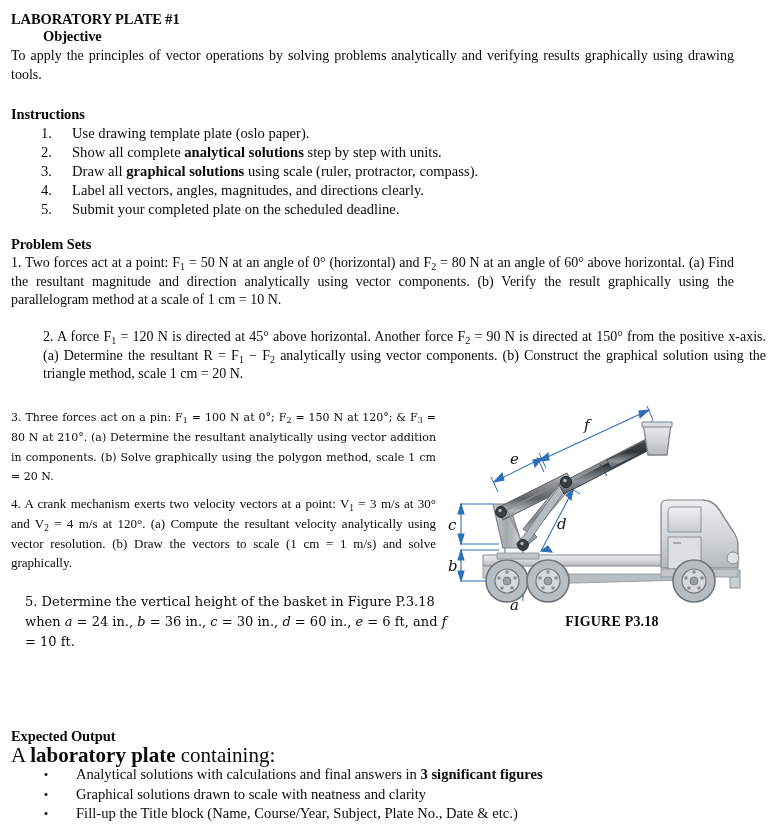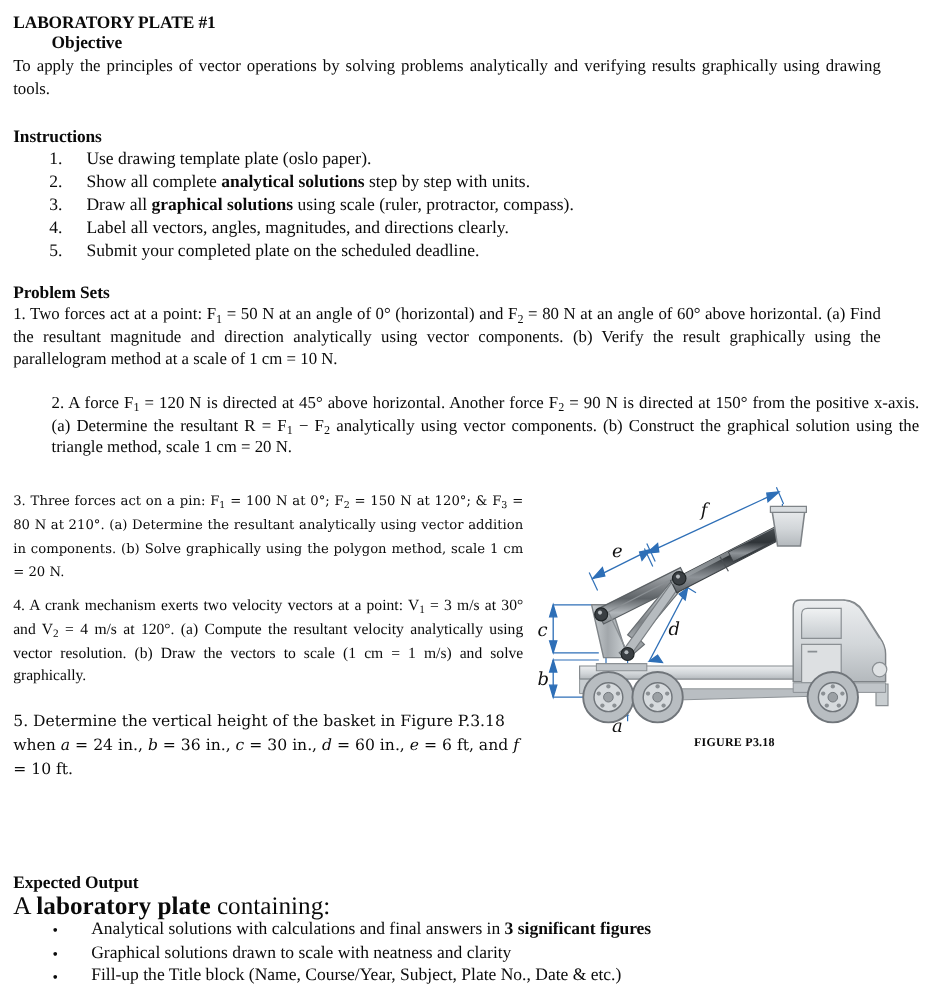--- a/index.html
+++ b/index.html
@@ -70,37 +70,37 @@
     margin-left: 12px;
   }
   #instructions-list .txt { flex: 1 1 auto; padding-left: 18px; }
 
   
   #problems-hd { position: absolute; left: 11px; top: 236px; width: 300px; }
   #p1 { position: absolute; left: 11px; top: 254px;  width: 723px; }
   #p2 { position: absolute; left: 11px; top: 328px;  width: 723px; margin-left: 32px; }
   #p3 { position: absolute; left: 11px; top: 408px;  width: 425px; font-family: "DejaVu Serif", serif; font-size: 11px; line-height: 19.8px;}
   #p4 { position: absolute; left: 11px; top: 494px;  width: 425px; font-family: Liberation Serif, serif; font-size: 13.0px; line-height: 19.8px;}
-  #p5 { position: absolute; left: 11px; top: 592px;  width: 425px; font-family: "DejaVu Serif", serif; font-size: 13.0px; line-height: 19.8px;}
+  #p5 { position: absolute; left: 25px; top: 592px;  width: 425px; font-family: "DejaVu Serif", serif; font-size: 13.0px; line-height: 19.8px;}
 
   
   #figure-block {
     position: absolute;
     left: 447px;
     top: 398px;
     width: 330px;
     height: 250px;
   }
   #figure-caption {
     position: absolute;
     left: 0; top: 216px;
     width: 330px;
     text-align: center;
     font-weight: bold;
-    font-size: 10px;
+    font-size: 14px;
     letter-spacing: 0.2px;
   }
 
   
   #expected-hd { position: absolute; left: 11px; top: 728px; width: 400px; }
   #expected-sub{ position: absolute; left: 11px; top: 746px; width: 500px; font-size: 21px; line-height: 18px;}
   #expected-list {
     position: absolute;
     left: 11px;
     top: 765px;

